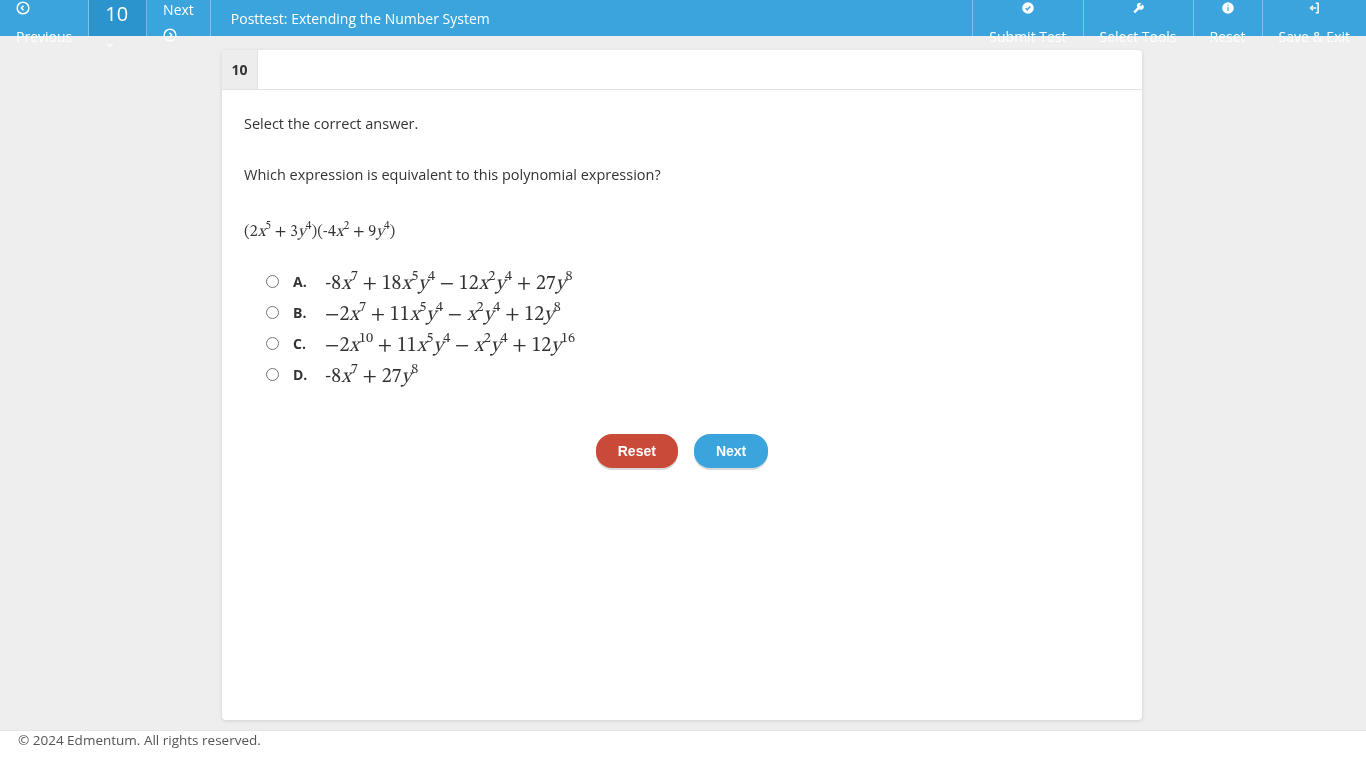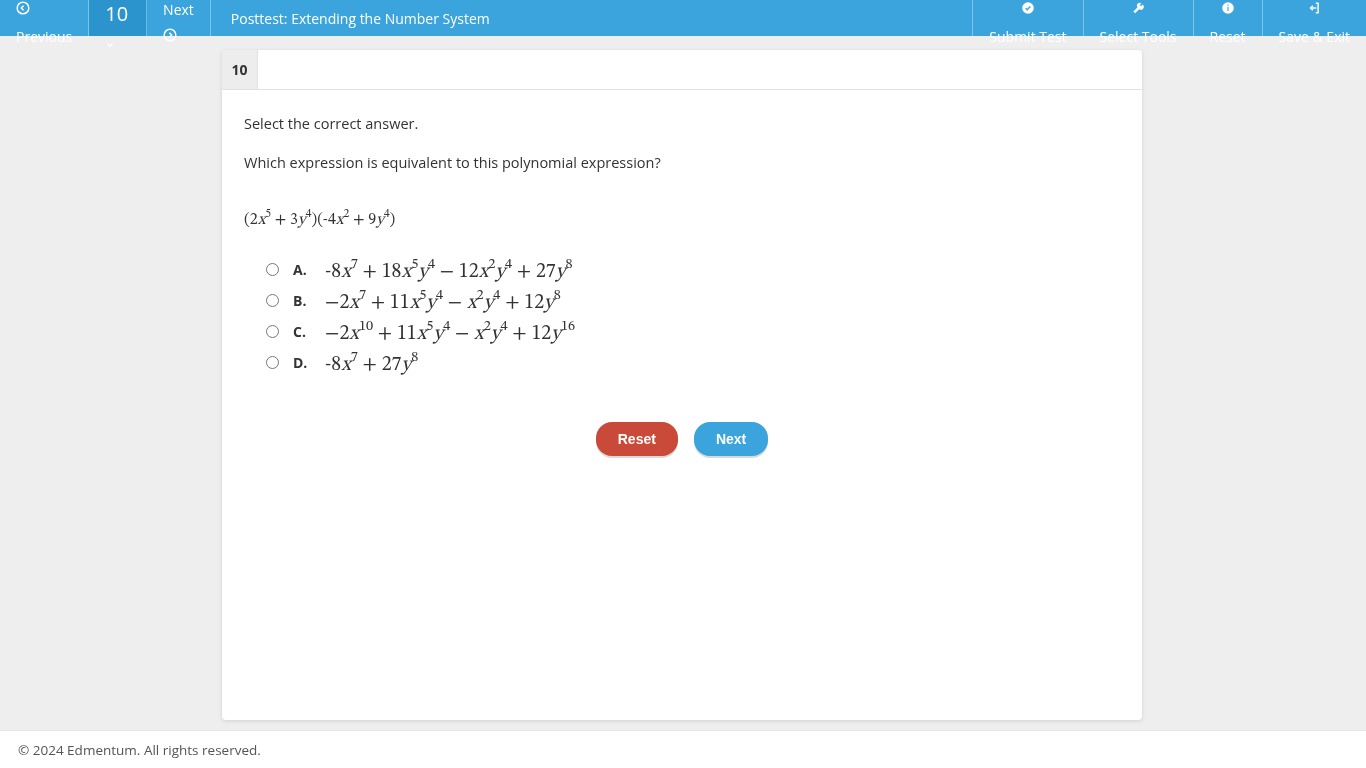--- a/index.html
+++ b/index.html
@@ -91,21 +91,21 @@
     border-right: 1px solid #e2e2e2;
     font-weight: 700;
     font-size: 14px;
     color: #333;
   }
   .card-body {
     padding: 24px 22px 22px 22px;
     font-size: 14.5px;
     color: #333;
   }
-  .prompt1 { margin: 0 0 20px 0; }
+  .prompt1 { margin: 0 0 32px 0; }
   .prompt2 { margin: 12px 0 14px 0; }
 
   .math {
     font-family: "Cambria Math", "STIX Two Math", "Times New Roman", serif;
     font-size: 16px;
     white-space: nowrap;
     margin-top: 36px;
   }
   .mathi { font-style: italic; }
   sup { font-size: 0.72em; position: relative; top: -0.05em; }
@@ -154,21 +154,20 @@
   .btn-next  { background: #3ba4dc; }
 
   
   .footer {
     position: absolute;
     left: 0; right: 0; bottom: 0;
     height: 38px;
     background: #fff;
     border-top: 1px solid #e6e6e6;
     display: flex;
-    align-items: center;
     padding: 0 18px;
     font-size: 13.5px;
     color: #555;
   }
 </style>
 </head>
 <body>
 
 <div class="topbar">
   <div class="nav-btn">

